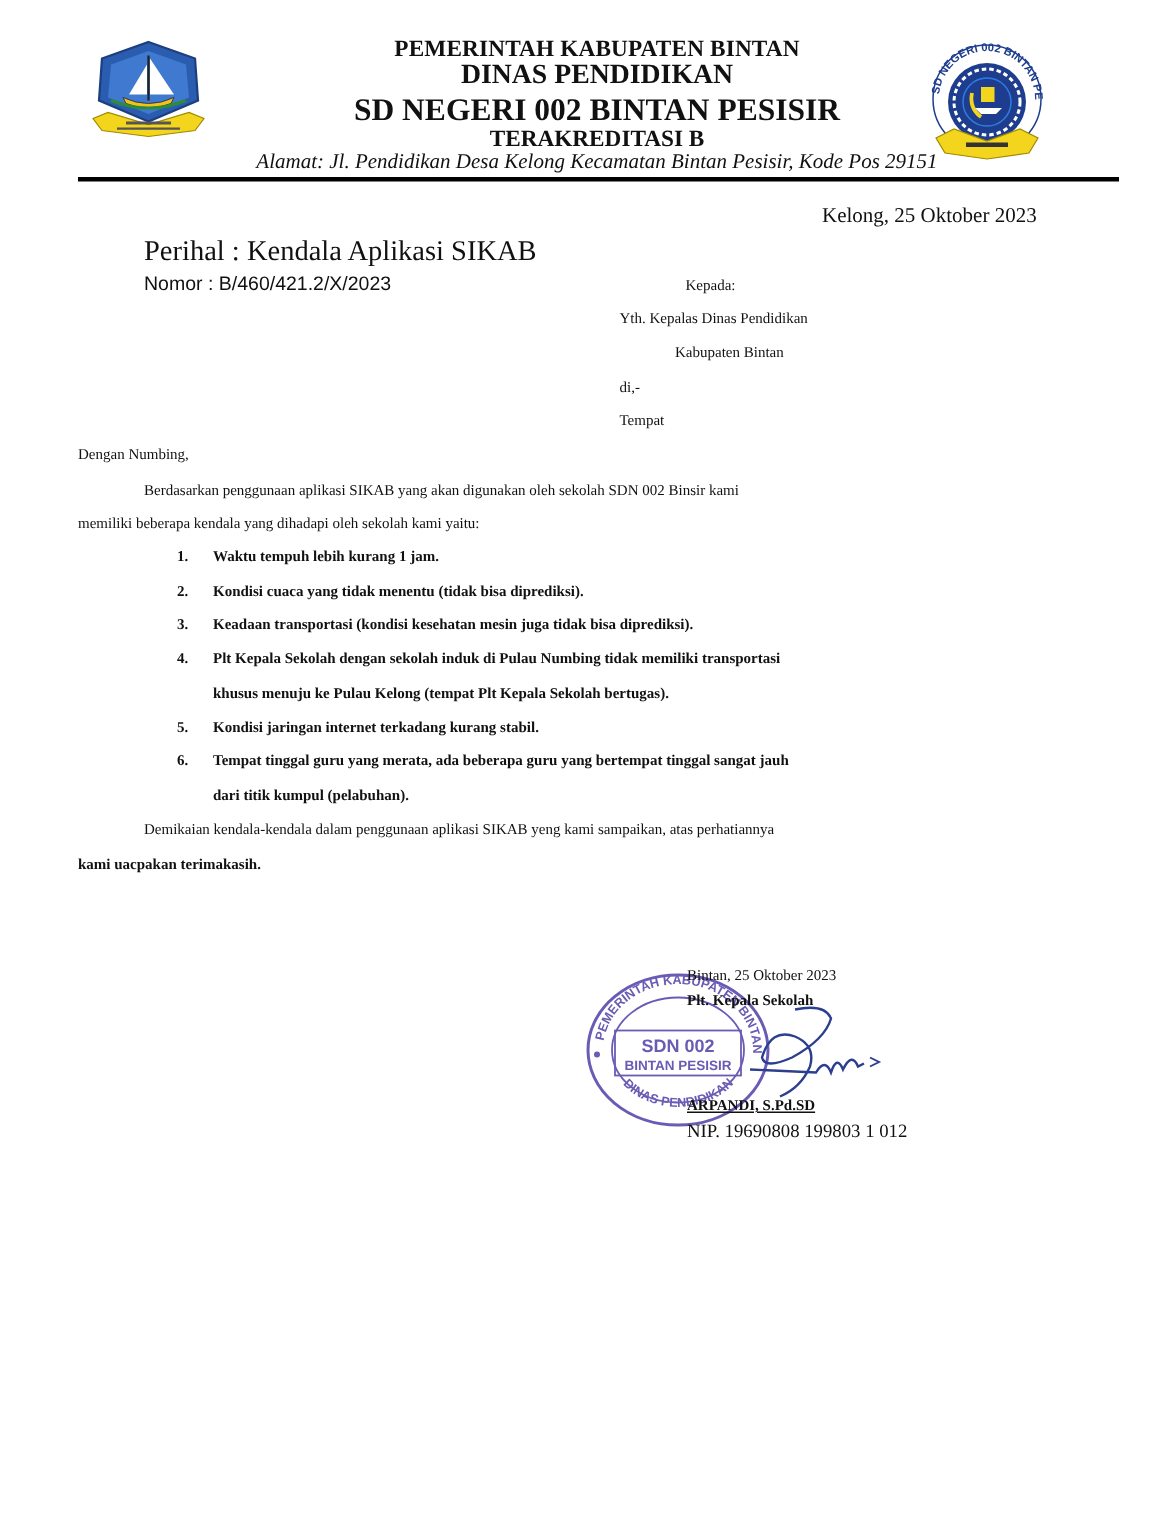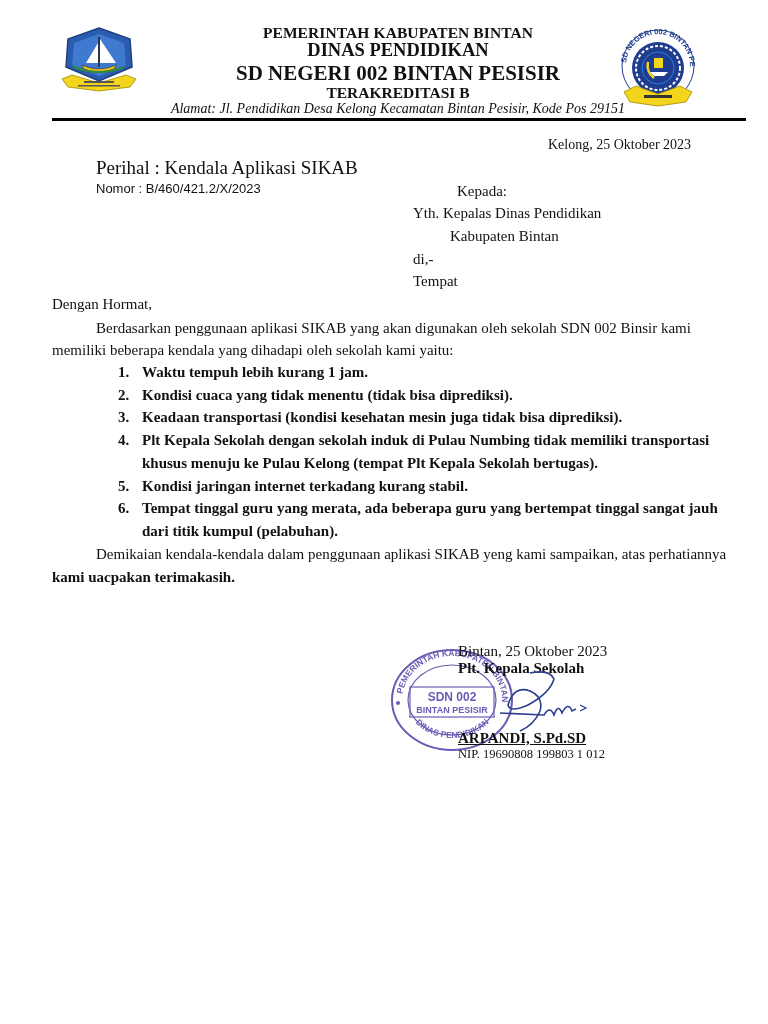--- a/index.html
+++ b/index.html
@@ -12,21 +12,21 @@
   .logo-right { left: 612px; top: 22px; width: 92px; height: 90px; }
   .head-line { position: absolute; left: 0; width: 768px; text-align: center; font-weight: bold; white-space: nowrap; }
   .h1 { top: 24px; font-size: 15.5px; left: 14px; letter-spacing: 0.1px; }
   .h2 { top: 40px; font-size: 18.5px; left: 14px; }
   .h3 { top: 61px; font-size: 21px; left: 14px; }
   .h4 { top: 84px; font-size: 15.5px; left: 14px; }
   .addr { top: 101px; font-size: 14px; font-style: italic; font-weight: normal; left: 14px; }
   .rule { left: 52px; top: 118px; width: 694px; height: 3px; background: #000; }
 
   .sans { font-family: "Liberation Sans", "DejaVu Sans", sans-serif; }
-  .t { position: absolute; font-size: 15px; white-space: nowrap; line-height: 16px; }
+  .t { position: absolute; font-size: 10px; white-space: nowrap; line-height: 16px; }
   .b { font-weight: bold; }
 
   
   .stamp { left: 388px; top: 647px; width: 128px; height: 106px; }
   .signature { left: 480px; top: 665px; width: 120px; height: 70px; }
   .name-ul { text-decoration: underline; font-weight: bold; }
 </style>
 </head>
 <body>
 
@@ -76,21 +76,21 @@
 <div class="t sans" style="left:96px; top:137px; font-size:13px;margin-top:44px;">Nomor : B/460/421.2/X/2023</div>
 <div class="t" style="left:548px; top:137px; font-size:14px;">Kelong, 25 Oktober 2023</div>
 <div class="t" style="left:96px; top:160px; font-size:19px;">Perihal : Kendala Aplikasi SIKAB</div>
 
 <div class="t" style="left:457px; top:183px;">Kepada:</div>
 <div class="t" style="left:413px; top:205px;">Yth. Kepalas Dinas Pendidikan</div>
 <div class="t" style="left:450px; top:228px;">Kabupaten Bintan</div>
 <div class="t" style="left:413px; top:251px;">di,-</div>
 <div class="t" style="left:413px; top:273px;">Tempat</div>
 
-<div class="t" style="left:52px; top:296px;">Dengan Hormat,</div>
+<div class="t" style="left:52px; top:296px;">Dengan Numbing,</div>
 <div class="t" style="left:96px; top:320px;">Berdasarkan penggunaan aplikasi SIKAB yang akan digunakan oleh sekolah SDN 002 Binsir kami</div>
 <div class="t" style="left:52px; top:342px;">memiliki beberapa kendala yang dihadapi oleh sekolah kami yaitu:</div>
 
 <div>
   <div>
     <div class="t b" style="left:118px; top:364px;">1.</div>
     <div class="t b" style="left:142px; top:364px;">Waktu tempuh lebih kurang 1 jam.</div>
   </div>
   <div>
     <div class="t b" style="left:118px; top:387px;">2.</div>

